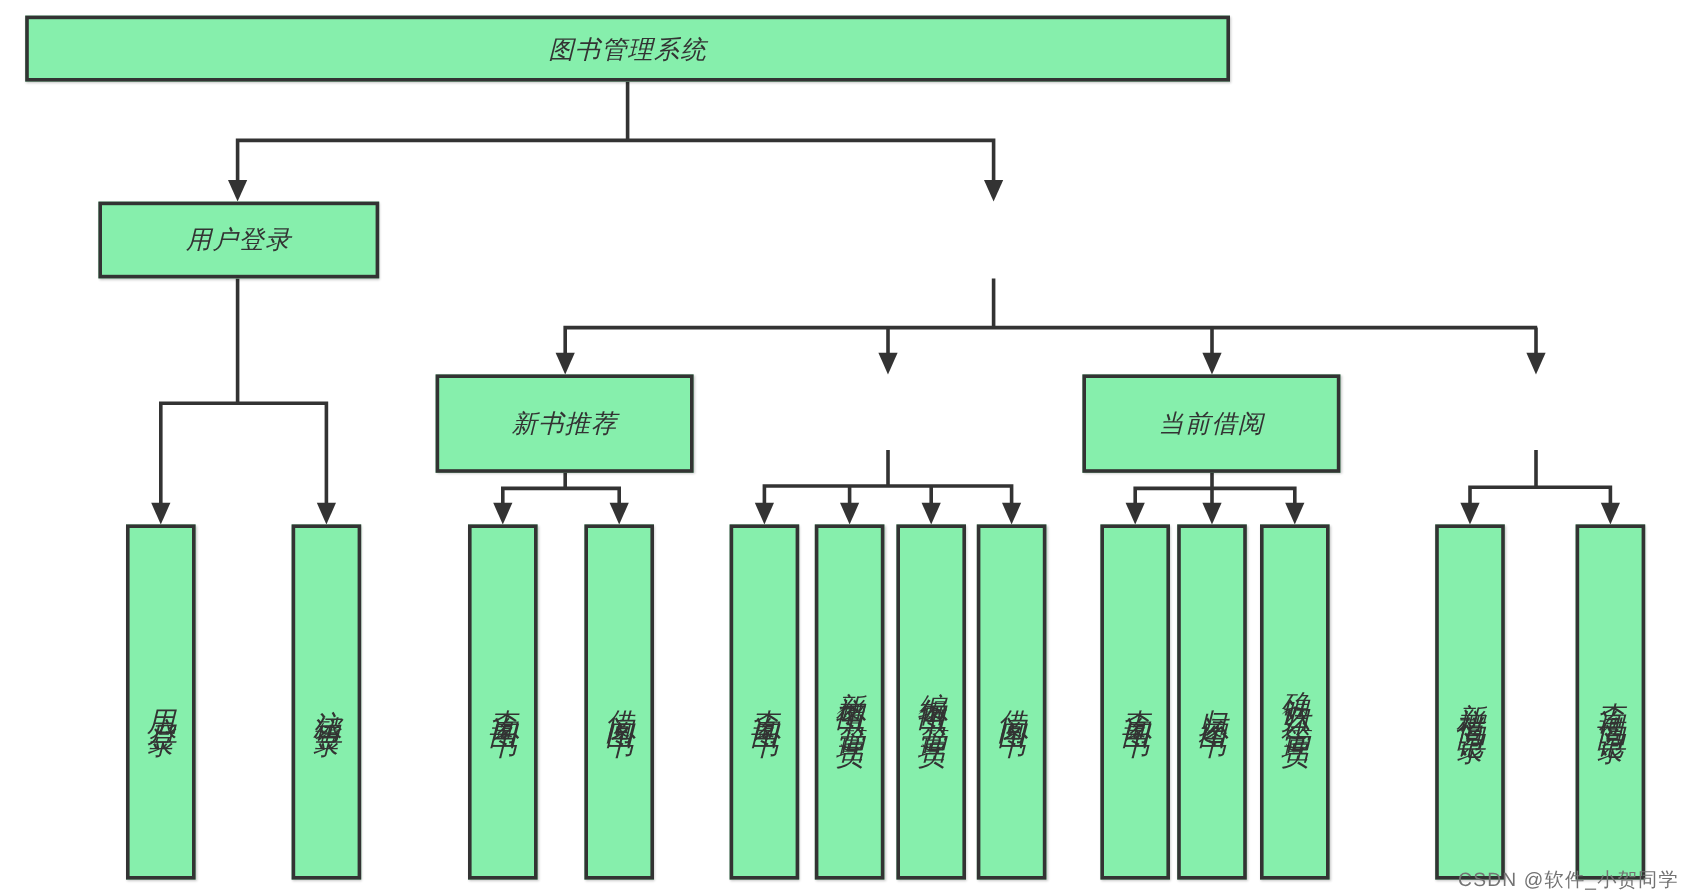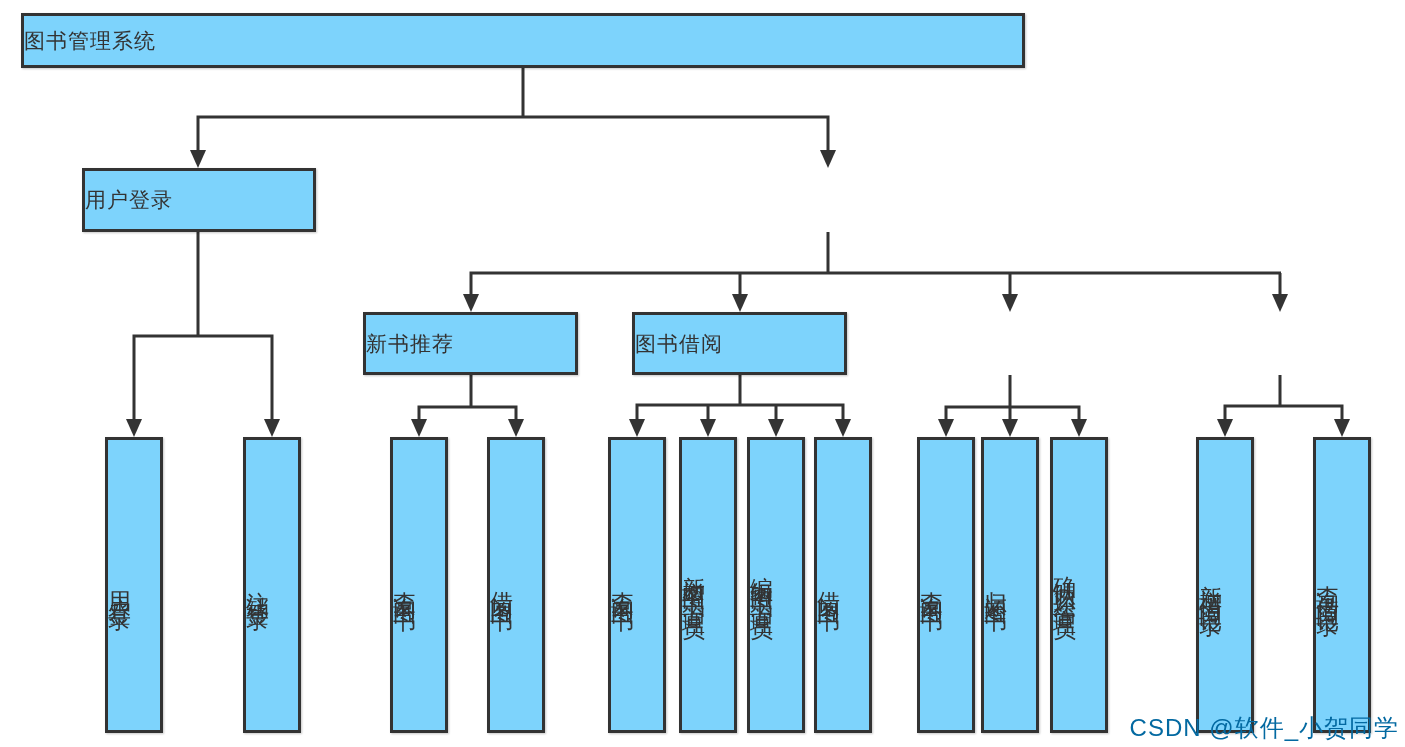--- a/index.html
+++ b/index.html
@@ -16,50 +16,51 @@
   }
   .connectors {
     position: absolute;
     left: 0; top: 0;
     width: 1405px; height: 747px;
   }
   .box {
     position: absolute;
     box-sizing: border-box;
     border: 3px solid #333333;
-    background: #7dd3fc;
+    background: #86efac;
     color: #333333;
     display: flex;
     align-items: center;
-    justify-content: flex-start;
+    justify-content: center;
     box-shadow: 1px 1px 2px rgba(0,0,0,0.22);
+    font-style: italic;
   }
   .hlabel {
     font-size: 21px;
     letter-spacing: 1px;
     white-space: nowrap;
   }
   .root  { left: 21px;  top: 13px;  width: 1004px; height: 55px; }
   .lvl2  { top: 168px; height: 64px; width: 234px; }
-  .lvl3  { top: 312px; height: 63px; width: 215px; }
+  .lvl3  { top: 312px; height: 82px; width: 215px; }
   .leaf  { top: 437px; height: 296px; width: 58px; }
   .vtext {
     writing-mode: vertical-rl;
     text-orientation: mixed;
     font-size: 23px;
     letter-spacing: 6px;
     color: #333333;
     line-height: 1;
   }
   .watermark {
     position: absolute;
     right: 6px;
     bottom: 3px;
-    font-size: 24px;
-    color: #0369a1;
+    font-size: 16px;
+    color: #737373;
     letter-spacing: 1px;
     white-space: nowrap;
     z-index: 5;
   }
 </style>
 </head>
 <body>
 
 <div class="canvas">
 
@@ -107,22 +108,22 @@
     <span class="hlabel">图书管理系统</span>
   </div>
 
   <div class="box lvl2" style="left:82px;">
     <span class="hlabel">用户登录</span>
   </div>
 
   <div class="box lvl3" style="left:363px;">
     <span class="hlabel">新书推荐</span>
   </div>
-  <div class="box lvl3" style="left:632px;">
-    <span class="hlabel">图书借阅</span>
+  <div class="box lvl3" style="left:902px;">
+    <span class="hlabel">当前借阅</span>
   </div>
 
   <div class="box leaf" style="left:105px;">
     <span class="vtext">用户登录</span>
   </div>
   <div class="box leaf" style="left:243px;">
     <span class="vtext">注销登录</span>
   </div>
 
   <div class="box leaf" style="left:390px;">

